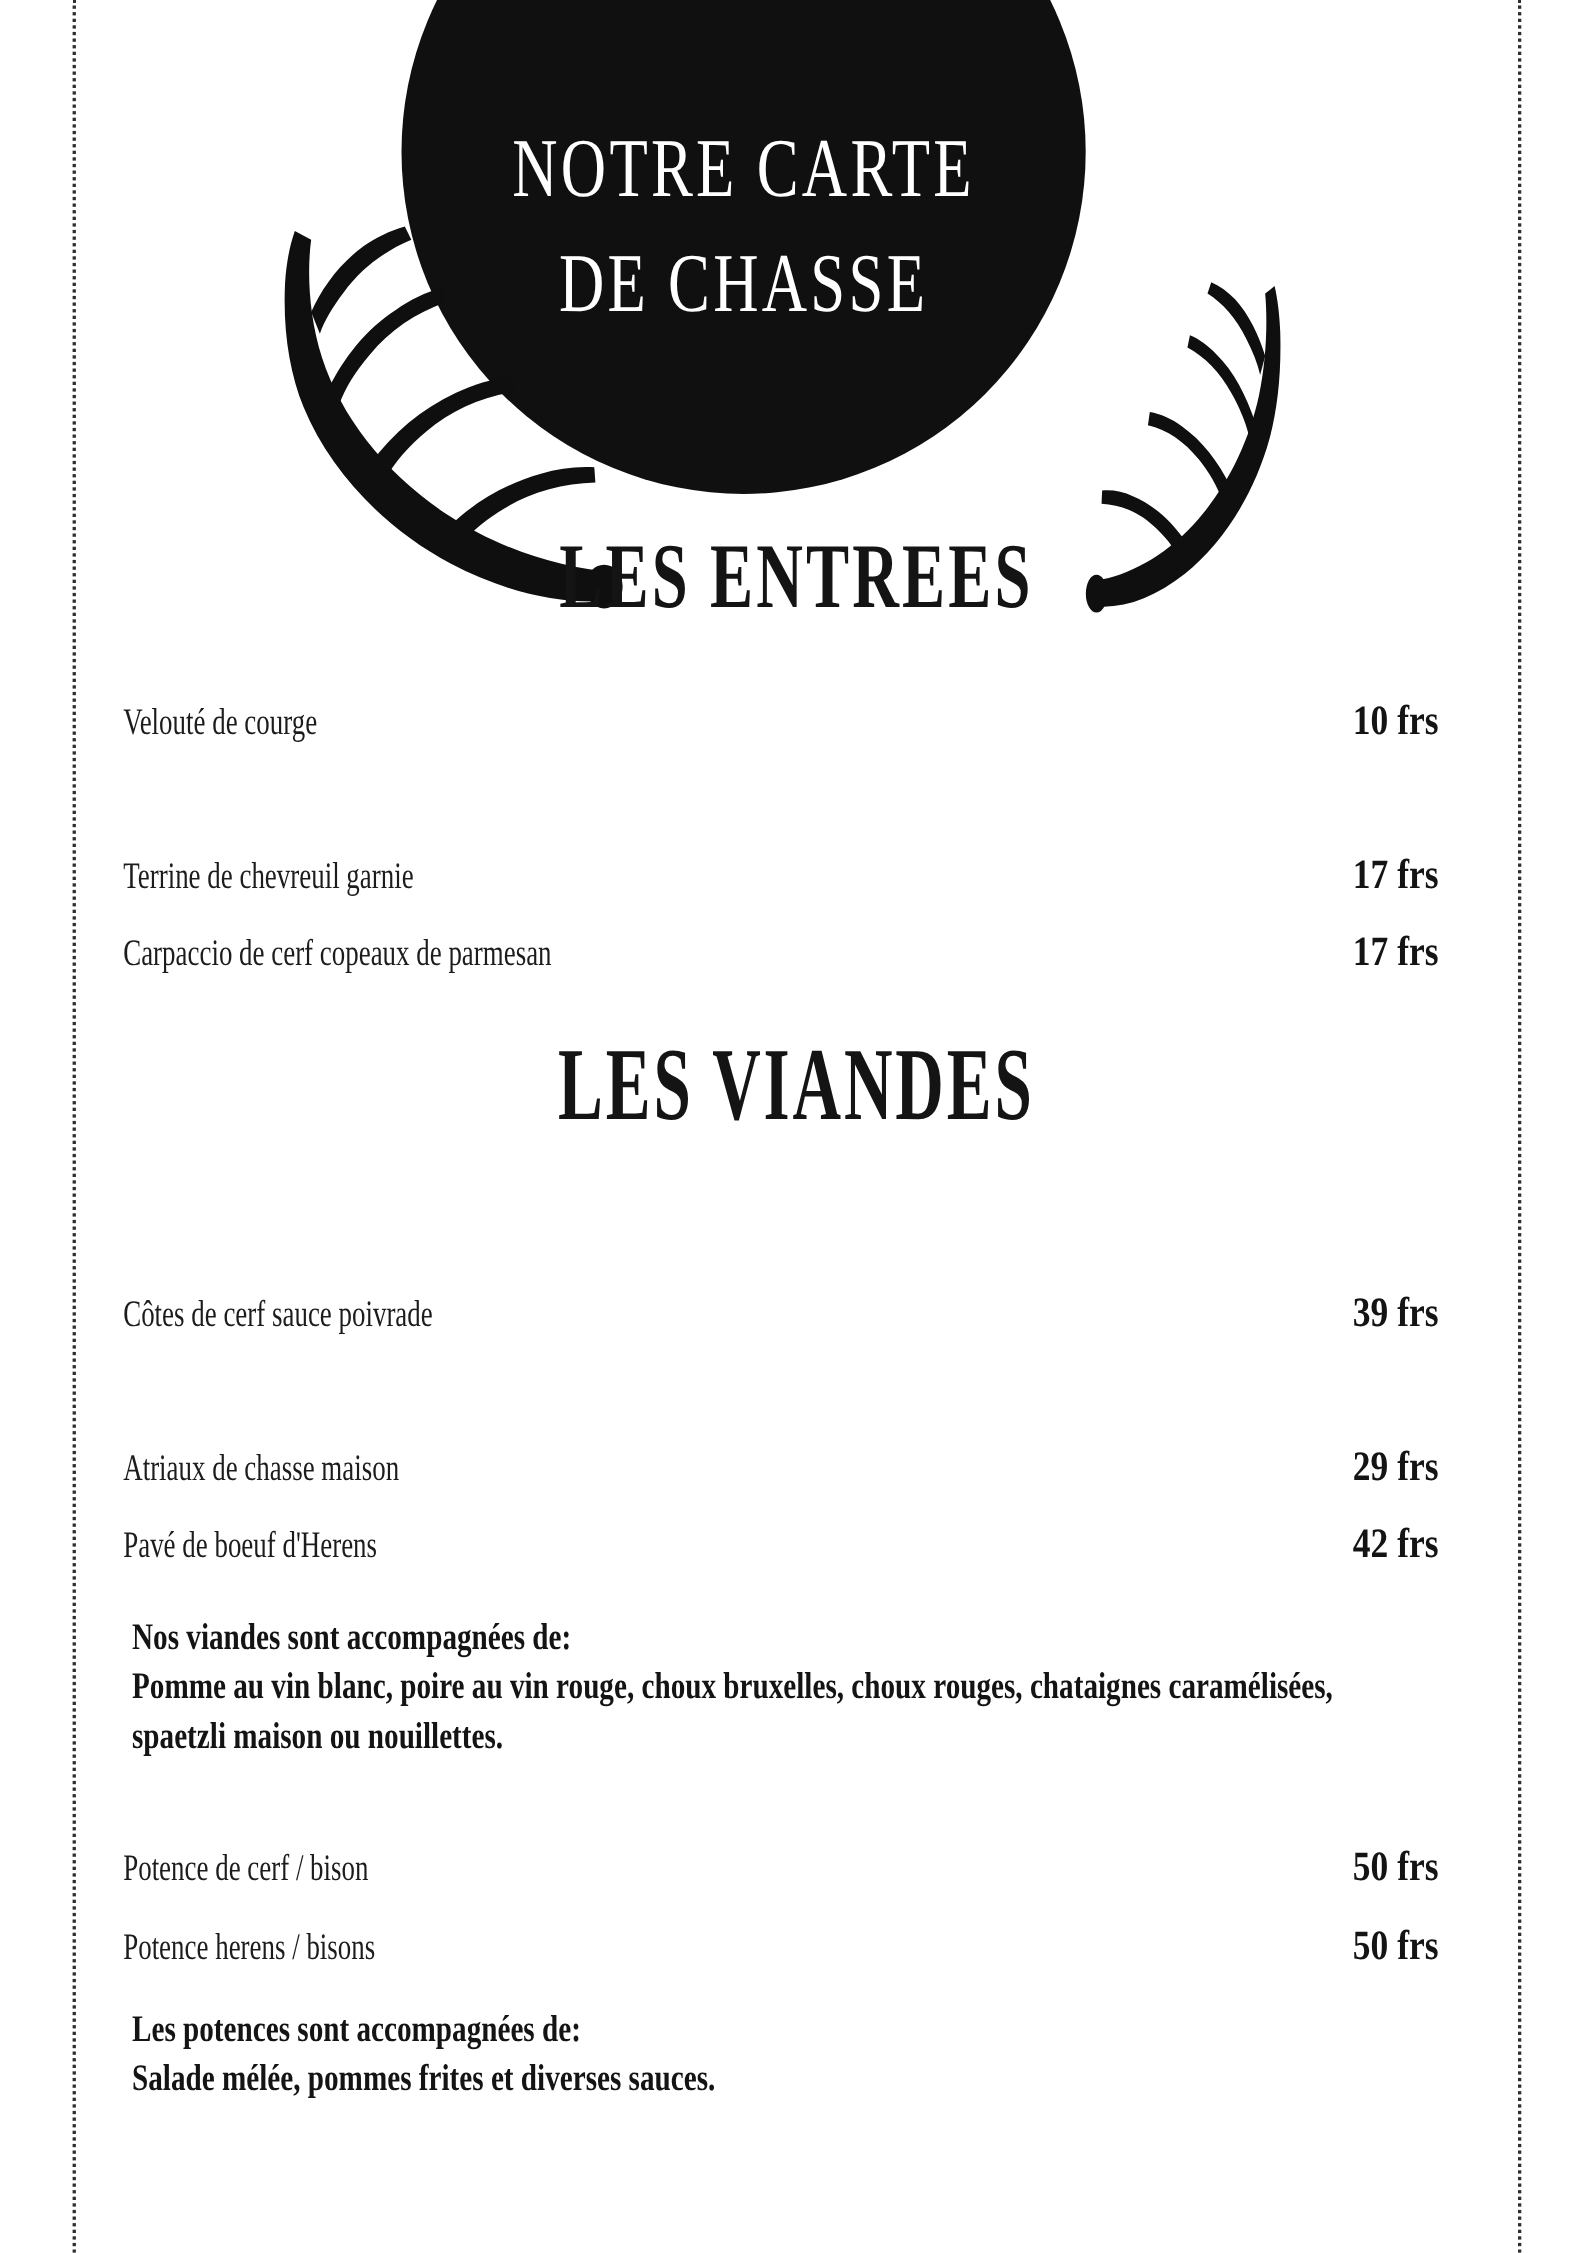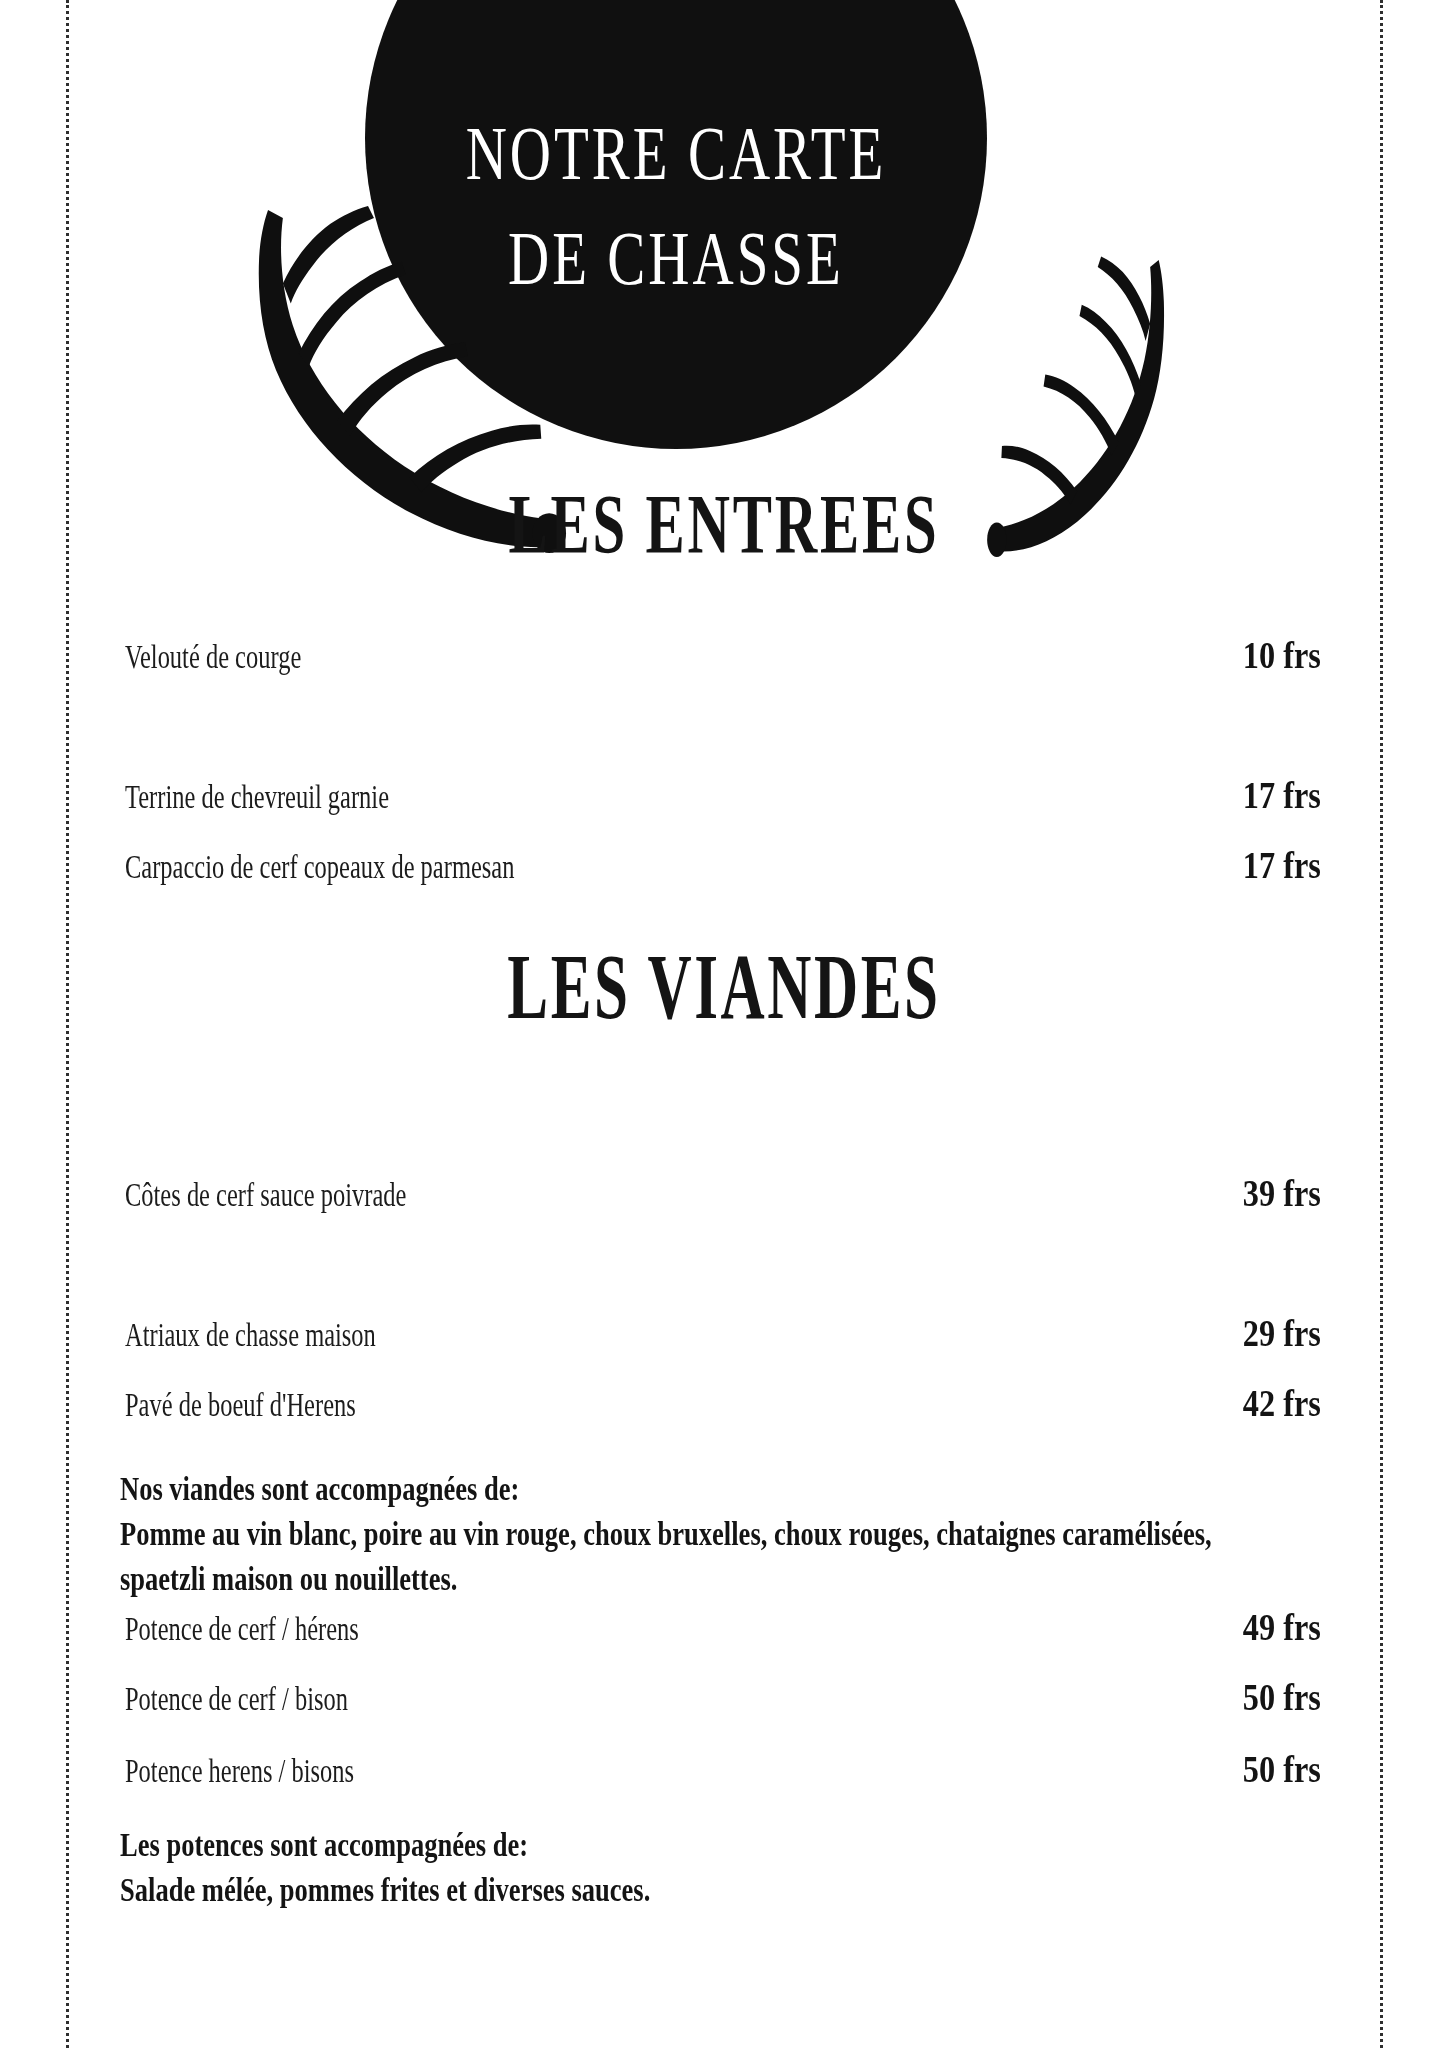--- a/index.html
+++ b/index.html
@@ -35,21 +35,21 @@
   
   .heading{
     position:absolute;left:0;width:100%;margin:0;
     text-align:center;font-weight:700;color:#141414;
     letter-spacing:4px;line-height:1;white-space:nowrap;
   }
   .h-entrees{top:483px;font-size:84px;transform:scaleX(.70);}
   .h-viandes{top:939px;font-size:94px;transform:scaleX(.65);}
   
   .row{
-    position:absolute;left:125px;width:1196px;
+    position:absolute;left:112px;width:1196px;
     display:flex;justify-content:space-between;align-items:baseline;
     line-height:1;
   }
   .item-name{
     display:inline-block;font-size:34px;color:#1c1c1c;white-space:nowrap;
     transform:scaleX(.72);transform-origin:left center;
   }
   .item-price{
     display:inline-block;font-size:38px;font-weight:700;color:#141414;white-space:nowrap;
     transform:scaleX(.85);transform-origin:right center;
@@ -156,24 +156,20 @@
     <span class="item-name">Pavé de boeuf d'Herens</span>
     <span class="item-price">42 frs</span>
   </div>
 
   <div class="note n-viandes">
     <div>Nos viandes sont accompagnées de:</div>
     <div>Pomme au vin blanc, poire au vin rouge, choux bruxelles, choux rouges, chataignes caramélisées,</div>
     <div>spaetzli maison ou nouillettes.</div>
   </div>
 
-  <div class="row" style="top:1608px">
-    <span class="item-name">Potence de cerf / hérens</span>
-    <span class="item-price">49 frs</span>
-  </div>
   <div class="row" style="top:1678px">
     <span class="item-name">Potence de cerf / bison</span>
     <span class="item-price">50 frs</span>
   </div>
   <div class="row" style="top:1750px">
     <span class="item-name">Potence herens / bisons</span>
     <span class="item-price">50 frs</span>
   </div>
 
   <div class="note n-potences">

